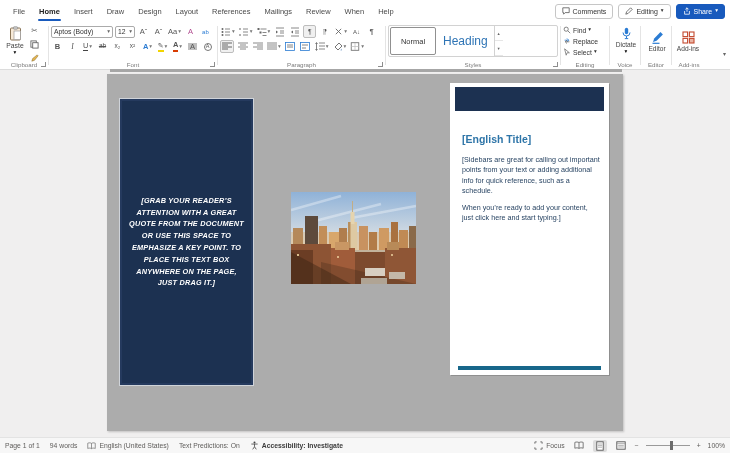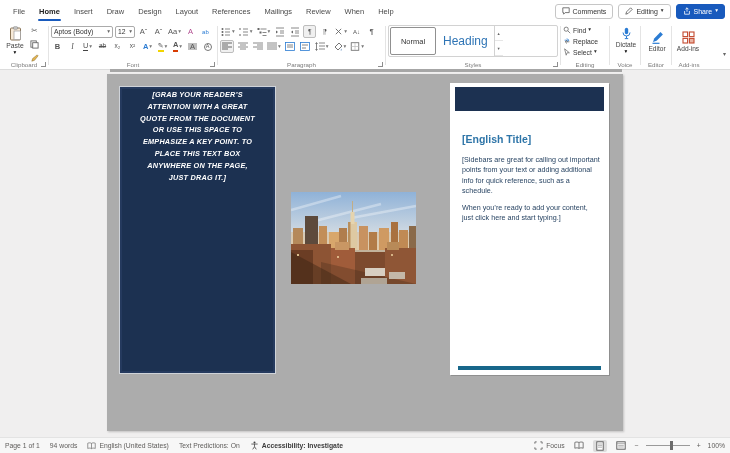--- a/index.html
+++ b/index.html
@@ -59,21 +59,21 @@
 
   
   .bigbtn { width:28px; height:34px; display:flex; flex-direction:column; align-items:center; justify-content:center; gap:1px; }
   .bigbtn .lbl { font-size:6.6px; color:#444; }
   .ribbon-collapse { position:absolute; right:4px; bottom:12px; font-size:6px; color:#666; }
 
   
   .doc { position:absolute; top:70px; left:0; right:0; bottom:16px; background:#F0EFEF; }
   .page { position:absolute; left:107px; top:4px; width:516px; height:357px; background:#ACACAC; box-shadow:1px 1px 2px rgba(0,0,0,.2); }
 
-  .quote-box { position:absolute; left:13px; top:13px; width:155px; height:286px; background:#1C3151; border:2px solid #253a5e; outline:1px solid #cfd3d9; display:flex; justify-content:center; }
+  .quote-box { position:absolute; left:13px; top:25px; width:133px; height:286px; background:#1C3151; border:2px solid #253a5e; outline:1px solid #cfd3d9; display:flex; align-items:center; justify-content:center; }
   .quote-text { width:116px; color:#fff; font-size:7.3px; font-style:italic; font-weight:700; text-align:center; line-height:1.62; letter-spacing:.2px; }
 
   .photo { position:absolute; left:184px; top:118px; width:125px; height:92px; overflow:hidden; }
 
   .panel { position:absolute; left:343px; top:9px; width:159px; height:292px; background:#fff; box-shadow:1px 1px 0 #8f8f8f; }
   .panel-band { position:absolute; left:5px; right:5px; top:4px; height:24px; background:#1C3151; }
   .panel-title { position:absolute; left:12px; top:50px; font-size:10.5px; font-weight:600; color:#2E75A8; }
   .panel-body { position:absolute; left:12px; right:9px; top:72px; font-size:7.2px; color:#1F3C5C; line-height:1.45; }
   .panel-body p { margin-bottom:6px; }
   .panel-rule { position:absolute; left:8px; right:8px; bottom:5px; height:4px; background:#17678A; }

